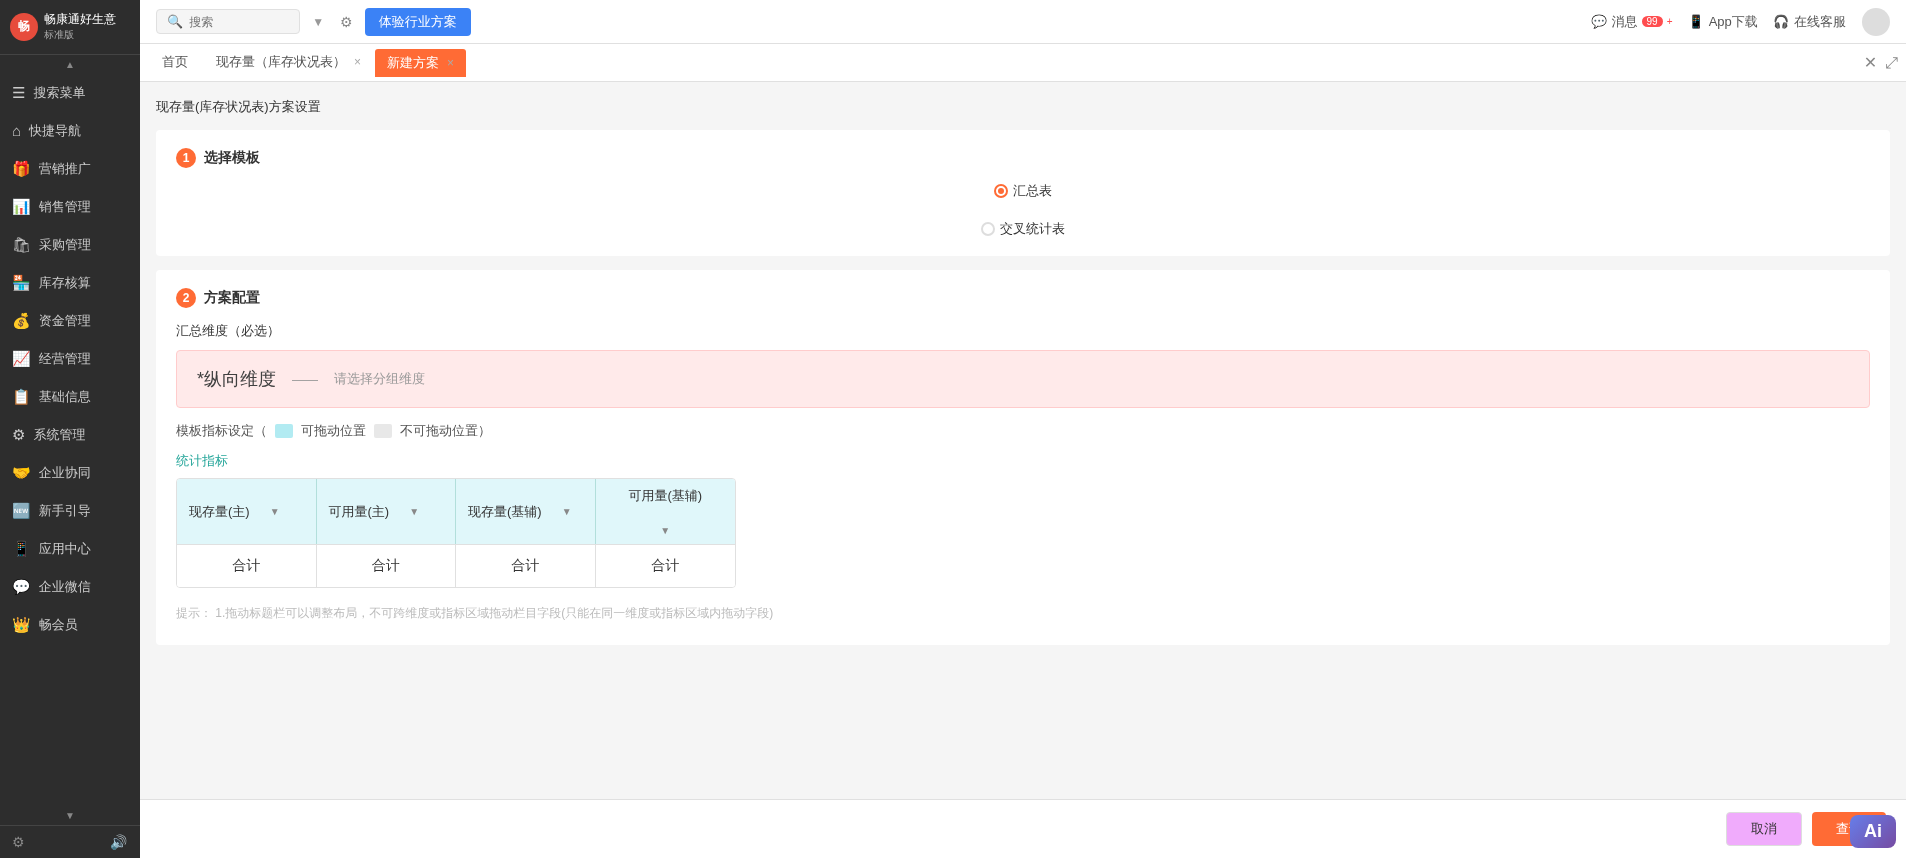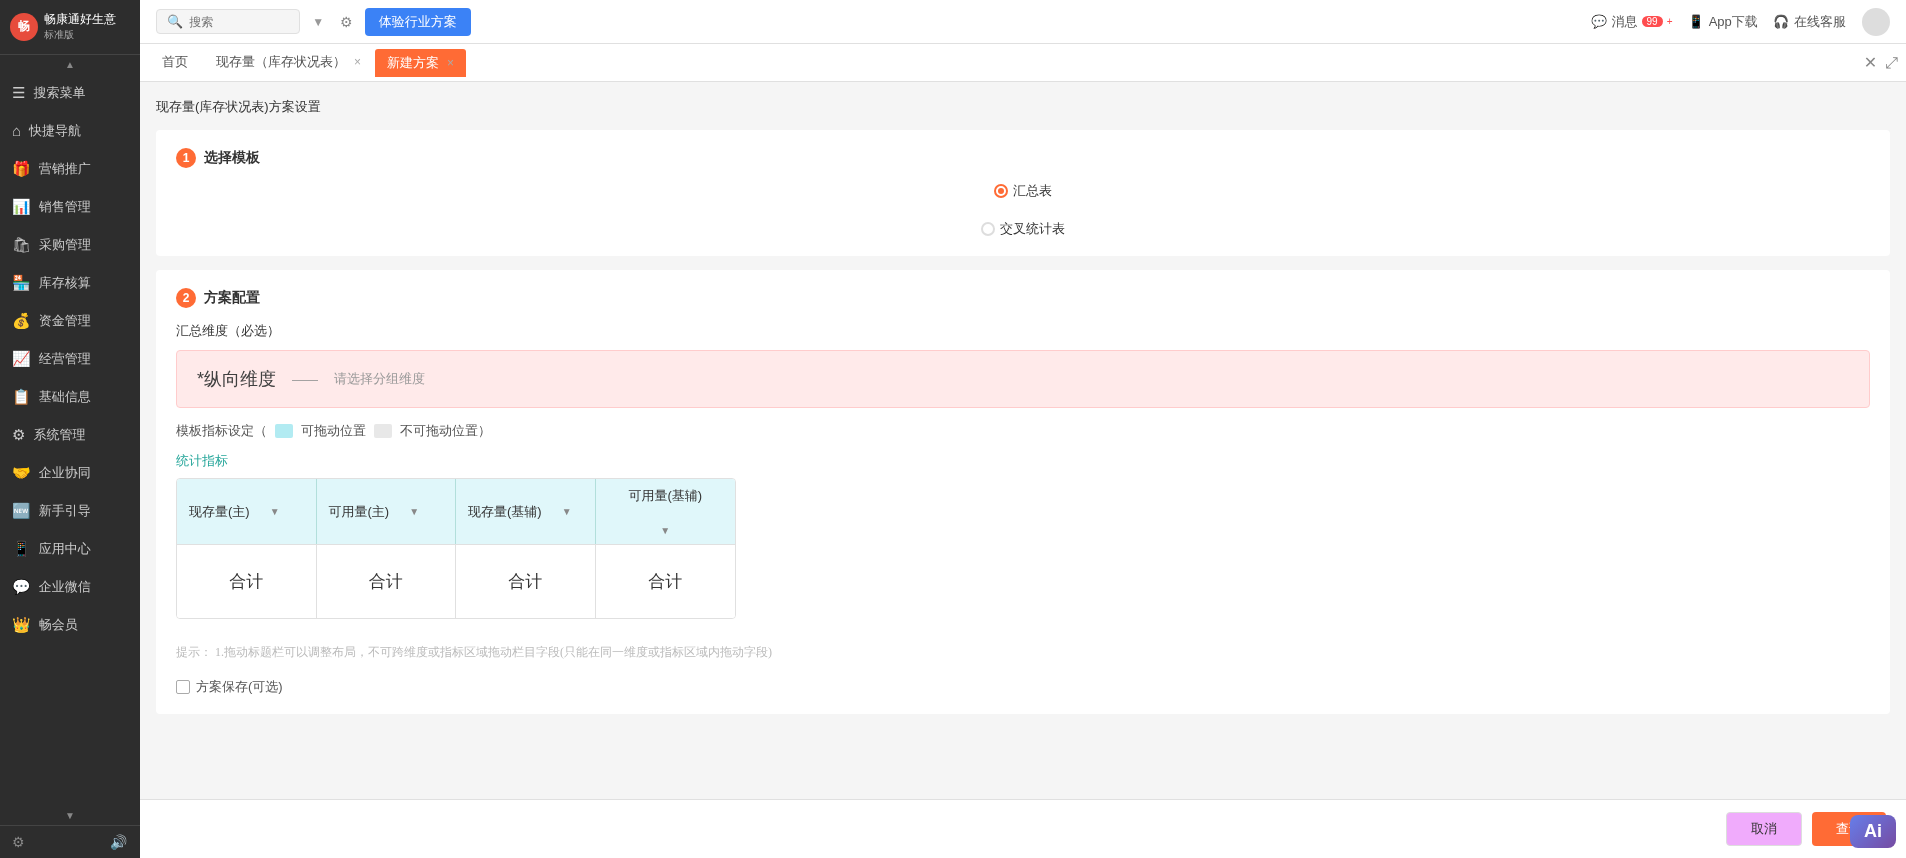--- a/index.html
+++ b/index.html
@@ -193,28 +193,28 @@
       padding: 8px 12px; font-size: 13px; color: #333;
       border-right: 1px solid #b2dfdb;
       display: flex; align-items: center; gap: 20px;
     }
     .stats-table-header-cell:last-child { border-right: none; flex-direction: column; }
     .stats-table-body {
       display: grid; grid-template-columns: repeat(4, 1fr);
       background: #fff;
     }
     .stats-table-body-cell {
-      padding: 25px 12px; font-size: 17px; color: #333; text-align: center;
+      padding: 12px 12px; font-size: 14px; color: #333; text-align: center;
       border-right: 1px solid #e0e0e0; border-top: 1px solid #e0e0e0;
     }
     .stats-table-body-cell:last-child { border-right: none; }
     .chevron-down { font-size: 10px; color: #888; }
 
     
-    .tips-section { margin-top: 24px; font-family: Liberation Serif, serif; }
+    .tips-section { margin-top: 16px; }
     .tip-item { font-size: 12px; color: #bbb; margin-bottom: 5px; line-height: 1.5; }
 
     
     .save-checkbox-row {
       display: flex; align-items: center; gap: 6px;
       padding: 12px 0 0 0; font-size: 13px; color: #555;
     }
     .checkbox-box {
       width: 14px; height: 14px; border: 1px solid #aaa; border-radius: 2px; cursor: pointer;
     }
@@ -448,24 +448,20 @@
             <div class="stats-table-body-cell">合计</div>
             <div class="stats-table-body-cell">合计</div>
             <div class="stats-table-body-cell">合计</div>
           </div>
         </div>
 
         <div class="tips-section">
           <div class="tip-item">提示： <span>1.拖动标题栏可以调整布局，不可跨维度或指标区域拖动栏目字段(只能在同一维度或指标区域内拖动字段)</span></div>
         </div>
 
-        <div class="save-checkbox-row">
-          <div class="checkbox-box"></div>
-          <span>方案保存(可选)</span>
-        </div>
       </div>
 
     </div>
 
     <div class="footer-bar">
       <button class="btn-cancel">取消</button>
       <button class="btn-query">查询</button>
     </div>
   </div>
 

